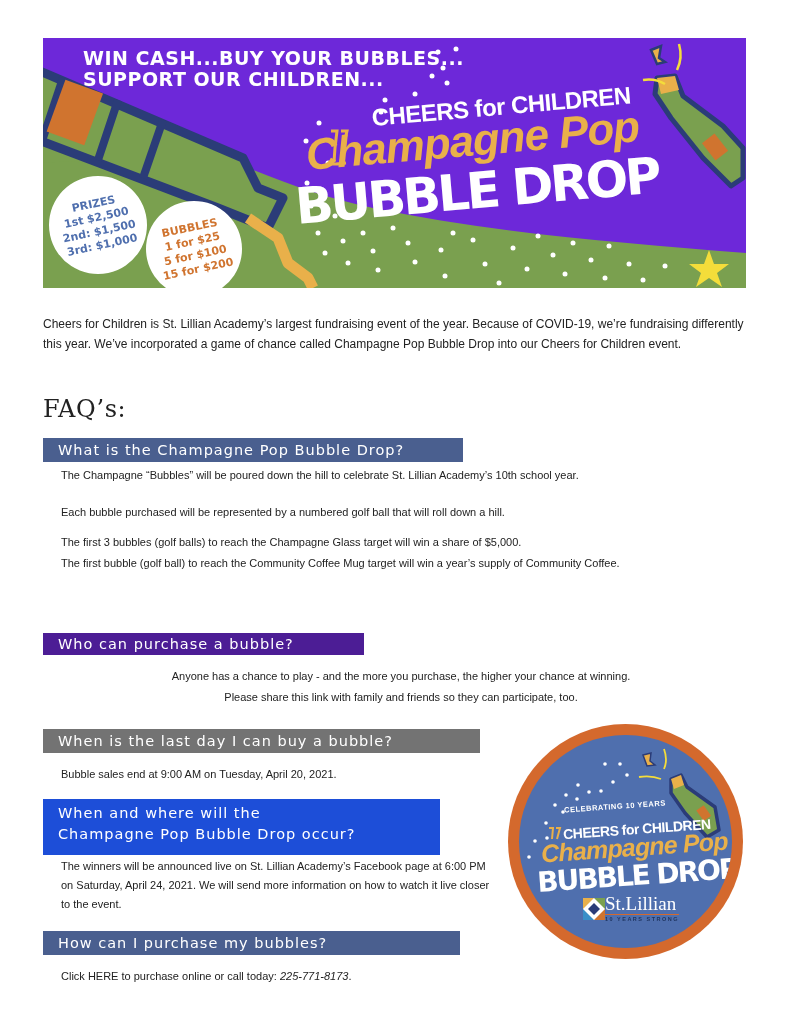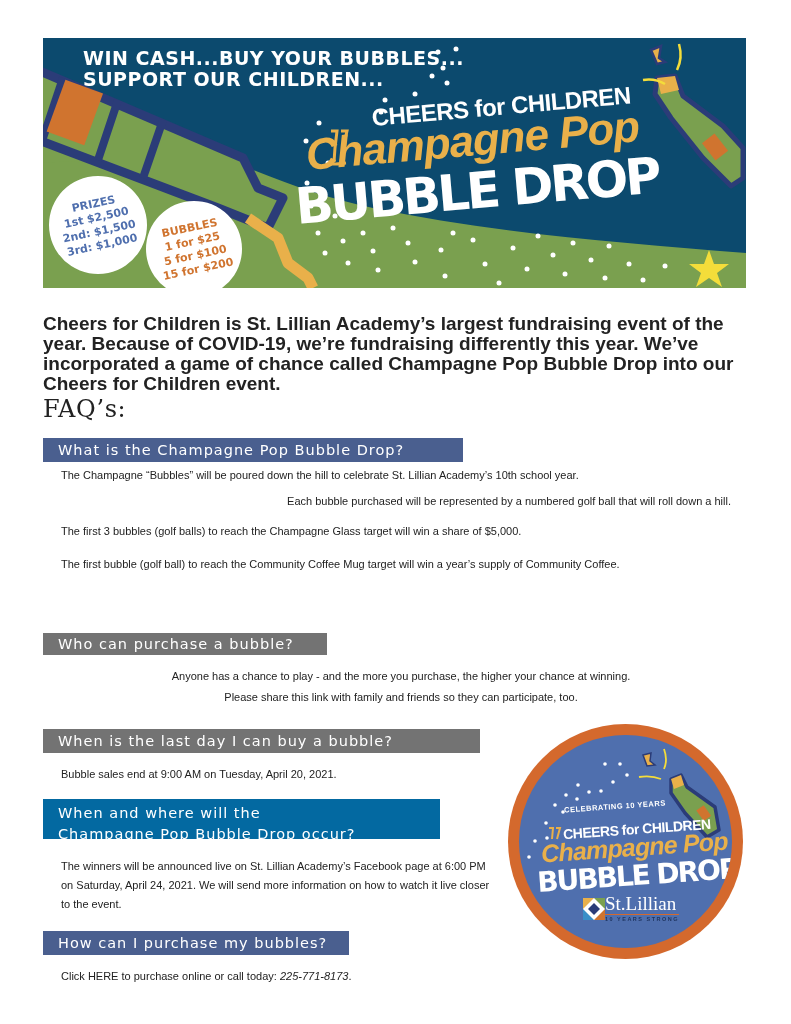--- a/index.html
+++ b/index.html
@@ -1,21 +1,21 @@
 <!DOCTYPE html>
 <html><head>
 <meta charset="utf-8">
 <style>
   html, body { margin: 0; padding: 0; background: #ffffff; }
   body { width: 791px; height: 1024px; position: relative; overflow: hidden;
          font-family: "Liberation Sans", sans-serif; color: #1e1e1e; }
 
   
   .banner { position: absolute; left: 43px; top: 38px; width: 703px; height: 250px;
-            overflow: hidden; background: #0c4a6e; }
+            overflow: hidden; background: #6d28d9; }
   .banner svg { position: absolute; left: 0; top: 0; }
   .banner-tagline { position: absolute; left: 40px; top: 10px; color: #fff;
             font-family: "DejaVu Sans", sans-serif; font-weight: bold; font-size: 19px;
             line-height: 21px; letter-spacing: 0.5px; }
   .banner-tagline div { white-space: nowrap; }
   .cheers { position: absolute; left: 330px; top: 66px; color: #fff; font-weight: bold;
             font-family: "Liberation Sans", sans-serif; font-size: 24px; letter-spacing: -0.5px;
             transform: rotate(-5deg); transform-origin: left bottom; white-space: nowrap; }
   .champ { position: absolute; left: 265px; top: 92px; color: #e9b04a; font-weight: bold;
             font-family: "Liberation Sans", sans-serif; font-style: italic; font-size: 44px;
@@ -29,34 +29,34 @@
             display: flex; flex-direction: column; align-items: center; justify-content: center;
             color: #4f6fae; font-family: "DejaVu Sans", sans-serif; font-weight: bold;
             font-size: 11px; line-height: 14px; }
   .circle-bubbles { position: absolute; left: 103px; top: 163px; width: 96px; height: 96px;
             border-radius: 50%; background: #fff; transform: rotate(-12deg);
             display: flex; flex-direction: column; align-items: center; justify-content: center;
             color: #d0742f; font-family: "DejaVu Sans", sans-serif; font-weight: bold;
             font-size: 11px; line-height: 14px; }
 
   
-  .intro { position: absolute; left: 43px; top: 314px; width: 710px; font-size: 19px;
-           line-height: 20px; color: #222; font-weight: bold; }
+  .intro { position: absolute; left: 43px; top: 314px; width: 710px; font-size: 12px;
+           line-height: 20px; color: #222; }
   .faq-title { position: absolute; left: 43px; top: 395px; font-family: "DejaVu Serif", serif;
            font-size: 24px; color: #222; letter-spacing: 0.5px; }
 
   .qbar { position: absolute; left: 43px; color: #fff; font-family: "DejaVu Sans", sans-serif;
           font-size: 14.5px; letter-spacing: 1px; padding: 0 14px 0 15px; box-sizing: border-box;
           display: flex; align-items: center; }
   .q1 { top: 438px; width: 420px; height: 24px; background: #4a5f8f; }
-  .q2 { top: 633px; width: 284px; height: 22px; background: #737373; }
+  .q2 { top: 633px; width: 321px; height: 22px; background: #4c1d95; }
   .q3 { top: 729px; width: 437px; height: 24px; background: #737373; }
-  .q4 { top: 799px; width: 397px; height: 40px; background: #0369a1; line-height: 21px;
+  .q4 { top: 799px; width: 397px; height: 56px; background: #1d4ed8; line-height: 21px;
         align-items: flex-start; padding-top: 4px; flex-direction: column; }
-  .q5 { top: 931px; width: 306px; height: 24px; background: #4a5f8f; }
+  .q5 { top: 931px; width: 417px; height: 24px; background: #4a5f8f; }
 
   .ans { position: absolute; left: 61px; font-size: 11px; color: #222; line-height: 20px; }
   .ans p { margin: 0; }
 
   
   .badge { position: absolute; left: 508px; top: 724px; width: 235px; height: 235px;
            border-radius: 50%; background: #d4692d; overflow: hidden; }
   .badge-inner { position: absolute; left: 11px; top: 11px; width: 213px; height: 213px;
            border-radius: 50%; background: #4f6fae; overflow: hidden; }
   .badge-celebrating { position: absolute; left: 45px; top: 67px; color: #fff; font-weight: bold;
@@ -180,23 +180,23 @@
 </div>
 
 <div class="intro">Cheers for Children is St. Lillian Academy’s largest fundraising event of the year. Because of COVID-19, we’re fundraising differently this year. We’ve incorporated a game of chance called Champagne Pop Bubble Drop into our Cheers for Children event.</div>
 <div class="faq-title">FAQ’s:</div>
 
 <div class="qbar q1">
   <span>What is the Champagne Pop Bubble Drop?</span>
 </div>
 <div class="ans" style="top:469px; width:670px;">
   <p style="line-height:13px;">The Champagne “Bubbles” will be poured down the hill to celebrate St. Lillian Academy’s 10th school year.</p>
-  <p style="margin-top:9px;text-align:right;">Each bubble purchased will be represented by a numbered golf ball that will roll down a hill.</p>
+  <p style="margin-top:20px;">Each bubble purchased will be represented by a numbered golf ball that will roll down a hill.</p>
   <p style="margin-top:10px;">The first 3 bubbles (golf balls) to reach the Champagne Glass target will win a share of $5,000.</p>
-  <p style="margin-top:12px; width:620px; line-height:22px;">The first bubble (golf ball) to reach the Community Coffee Mug target will win a year’s supply of Community Coffee.</p>
+  <p style="margin-top:0; width:620px; line-height:22px;">The first bubble (golf ball) to reach the Community Coffee Mug target will win a year’s supply of Community Coffee.</p>
 </div>
 
 <div class="qbar q2">
   <span>Who can purchase a bubble?</span>
 </div>
 <div class="ans" style="top:666px; width:680px; line-height:21px;text-align:center;">
   <p>Anyone has a chance to play - and the more you purchase, the higher your chance at winning.</p>
   <p>Please share this link with family and friends so they can participate, too.</p>
 </div>
 

